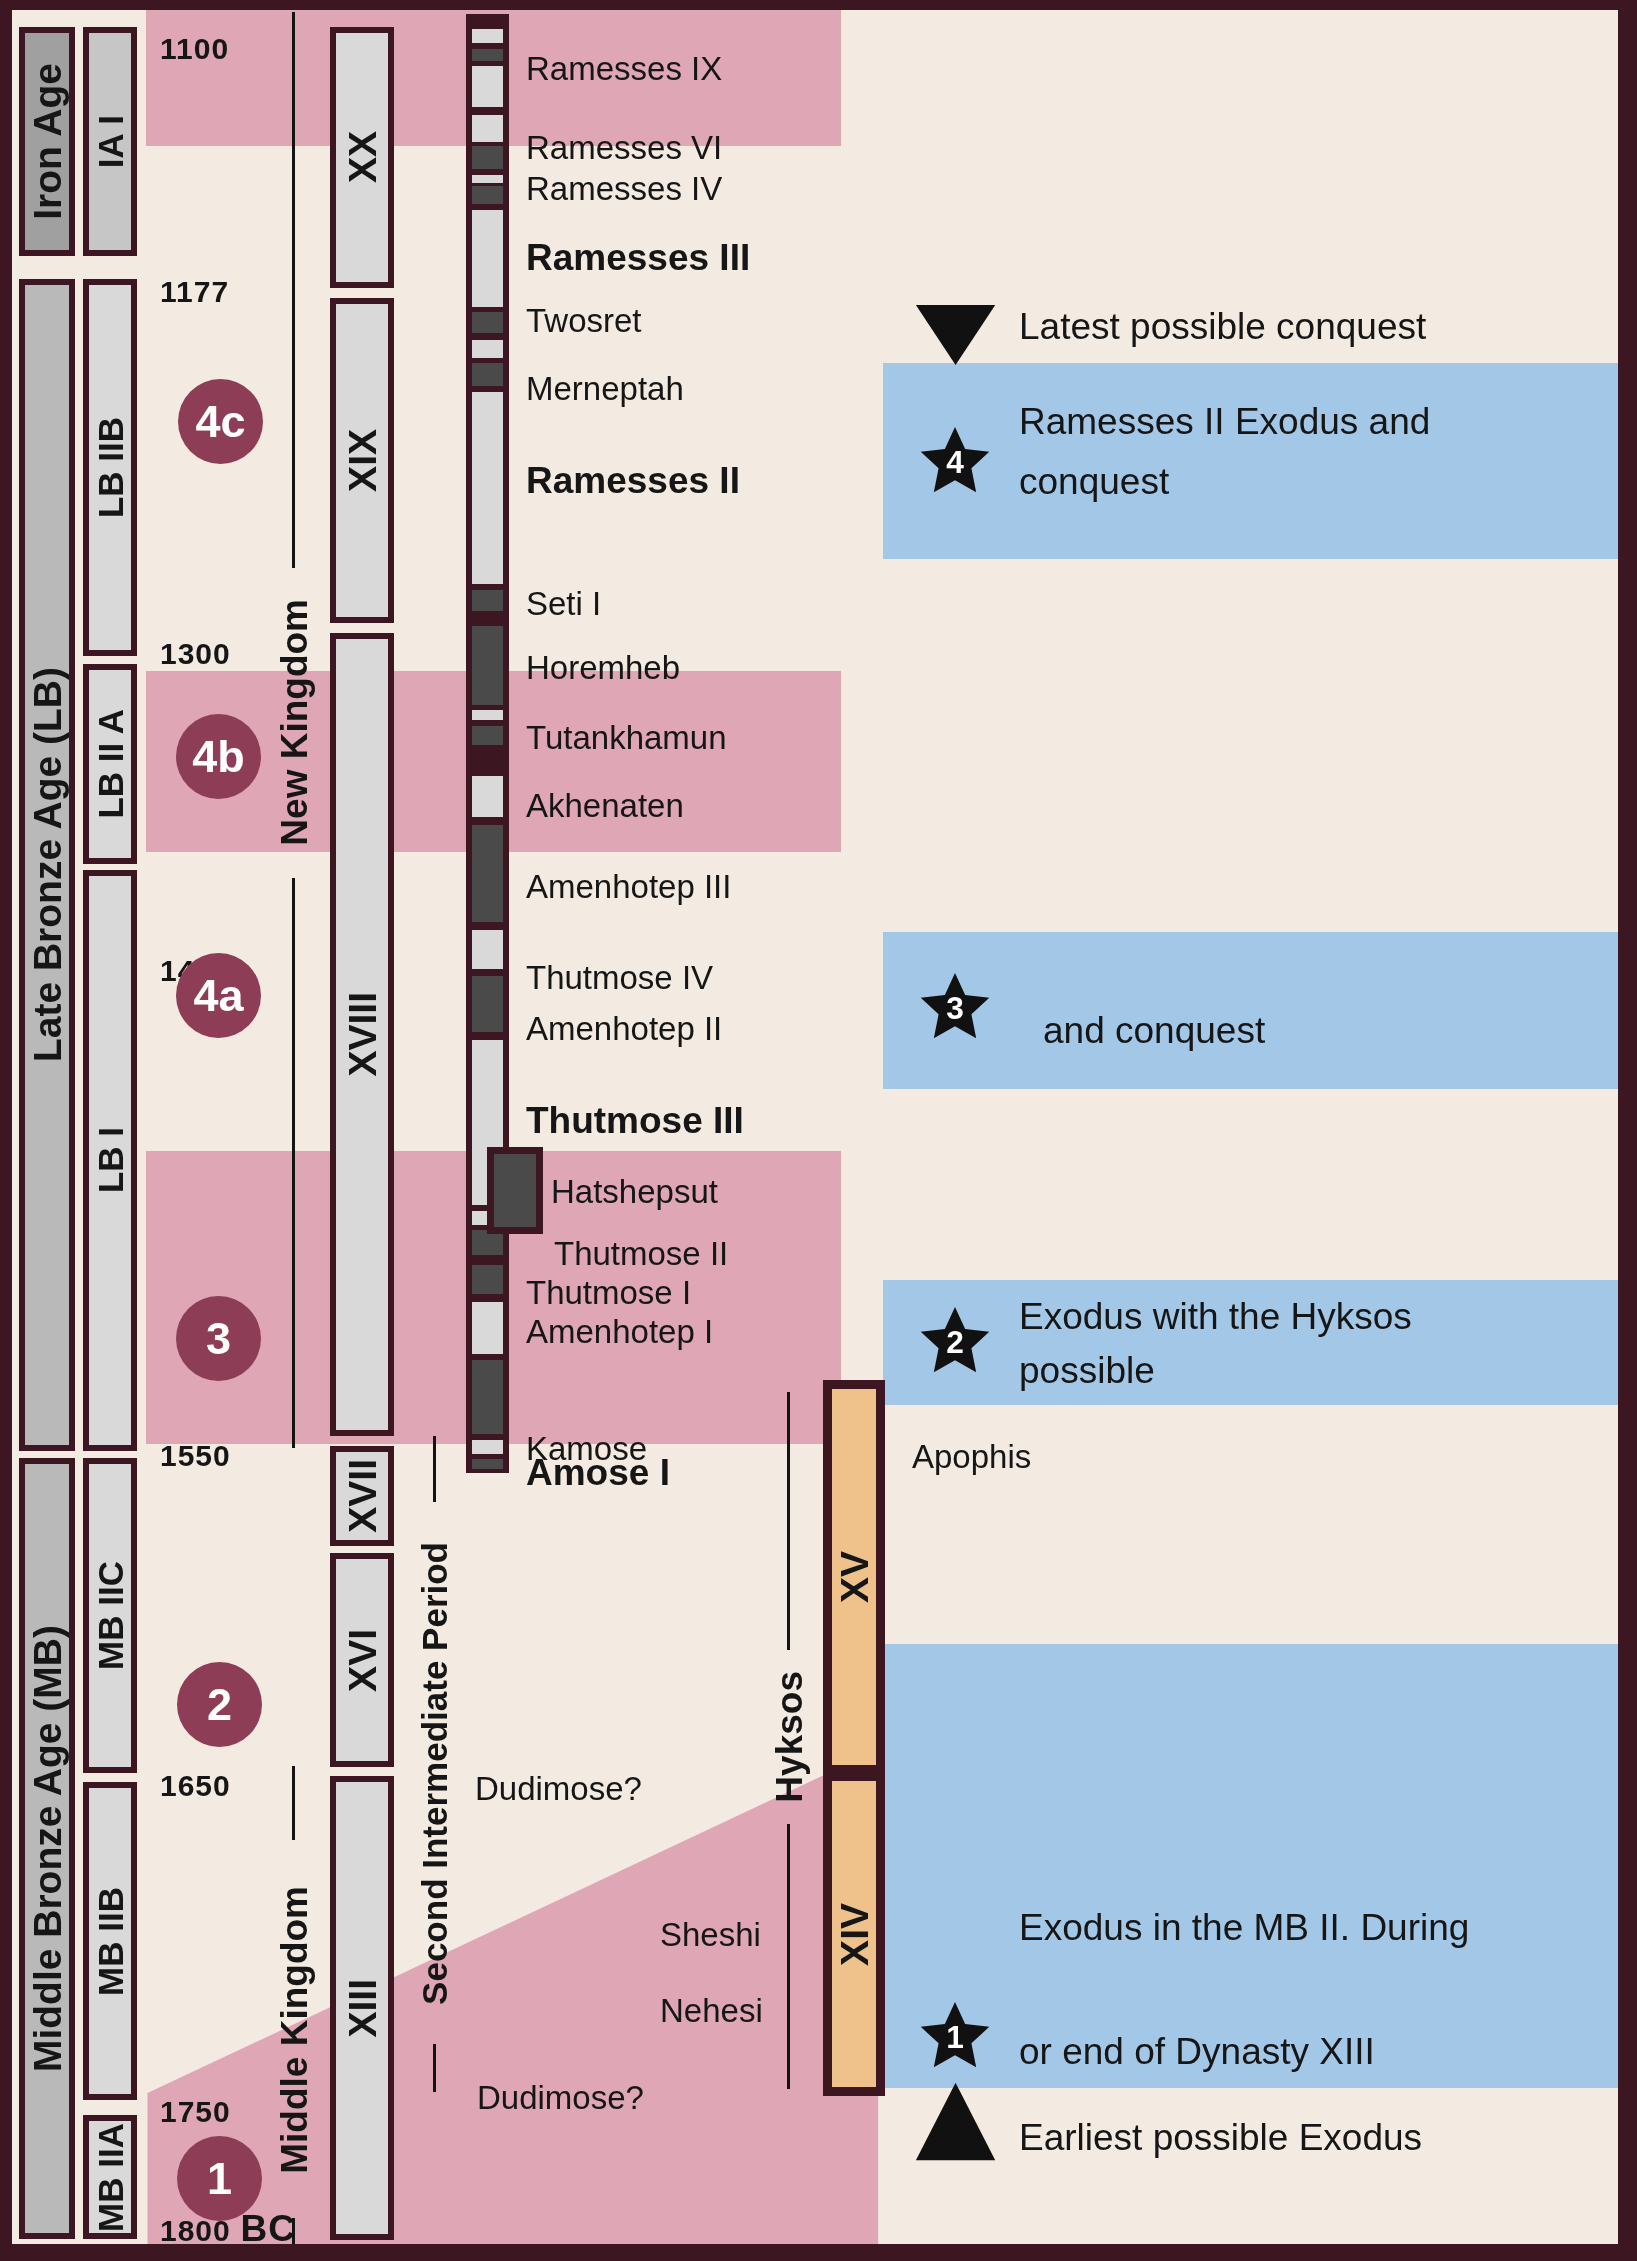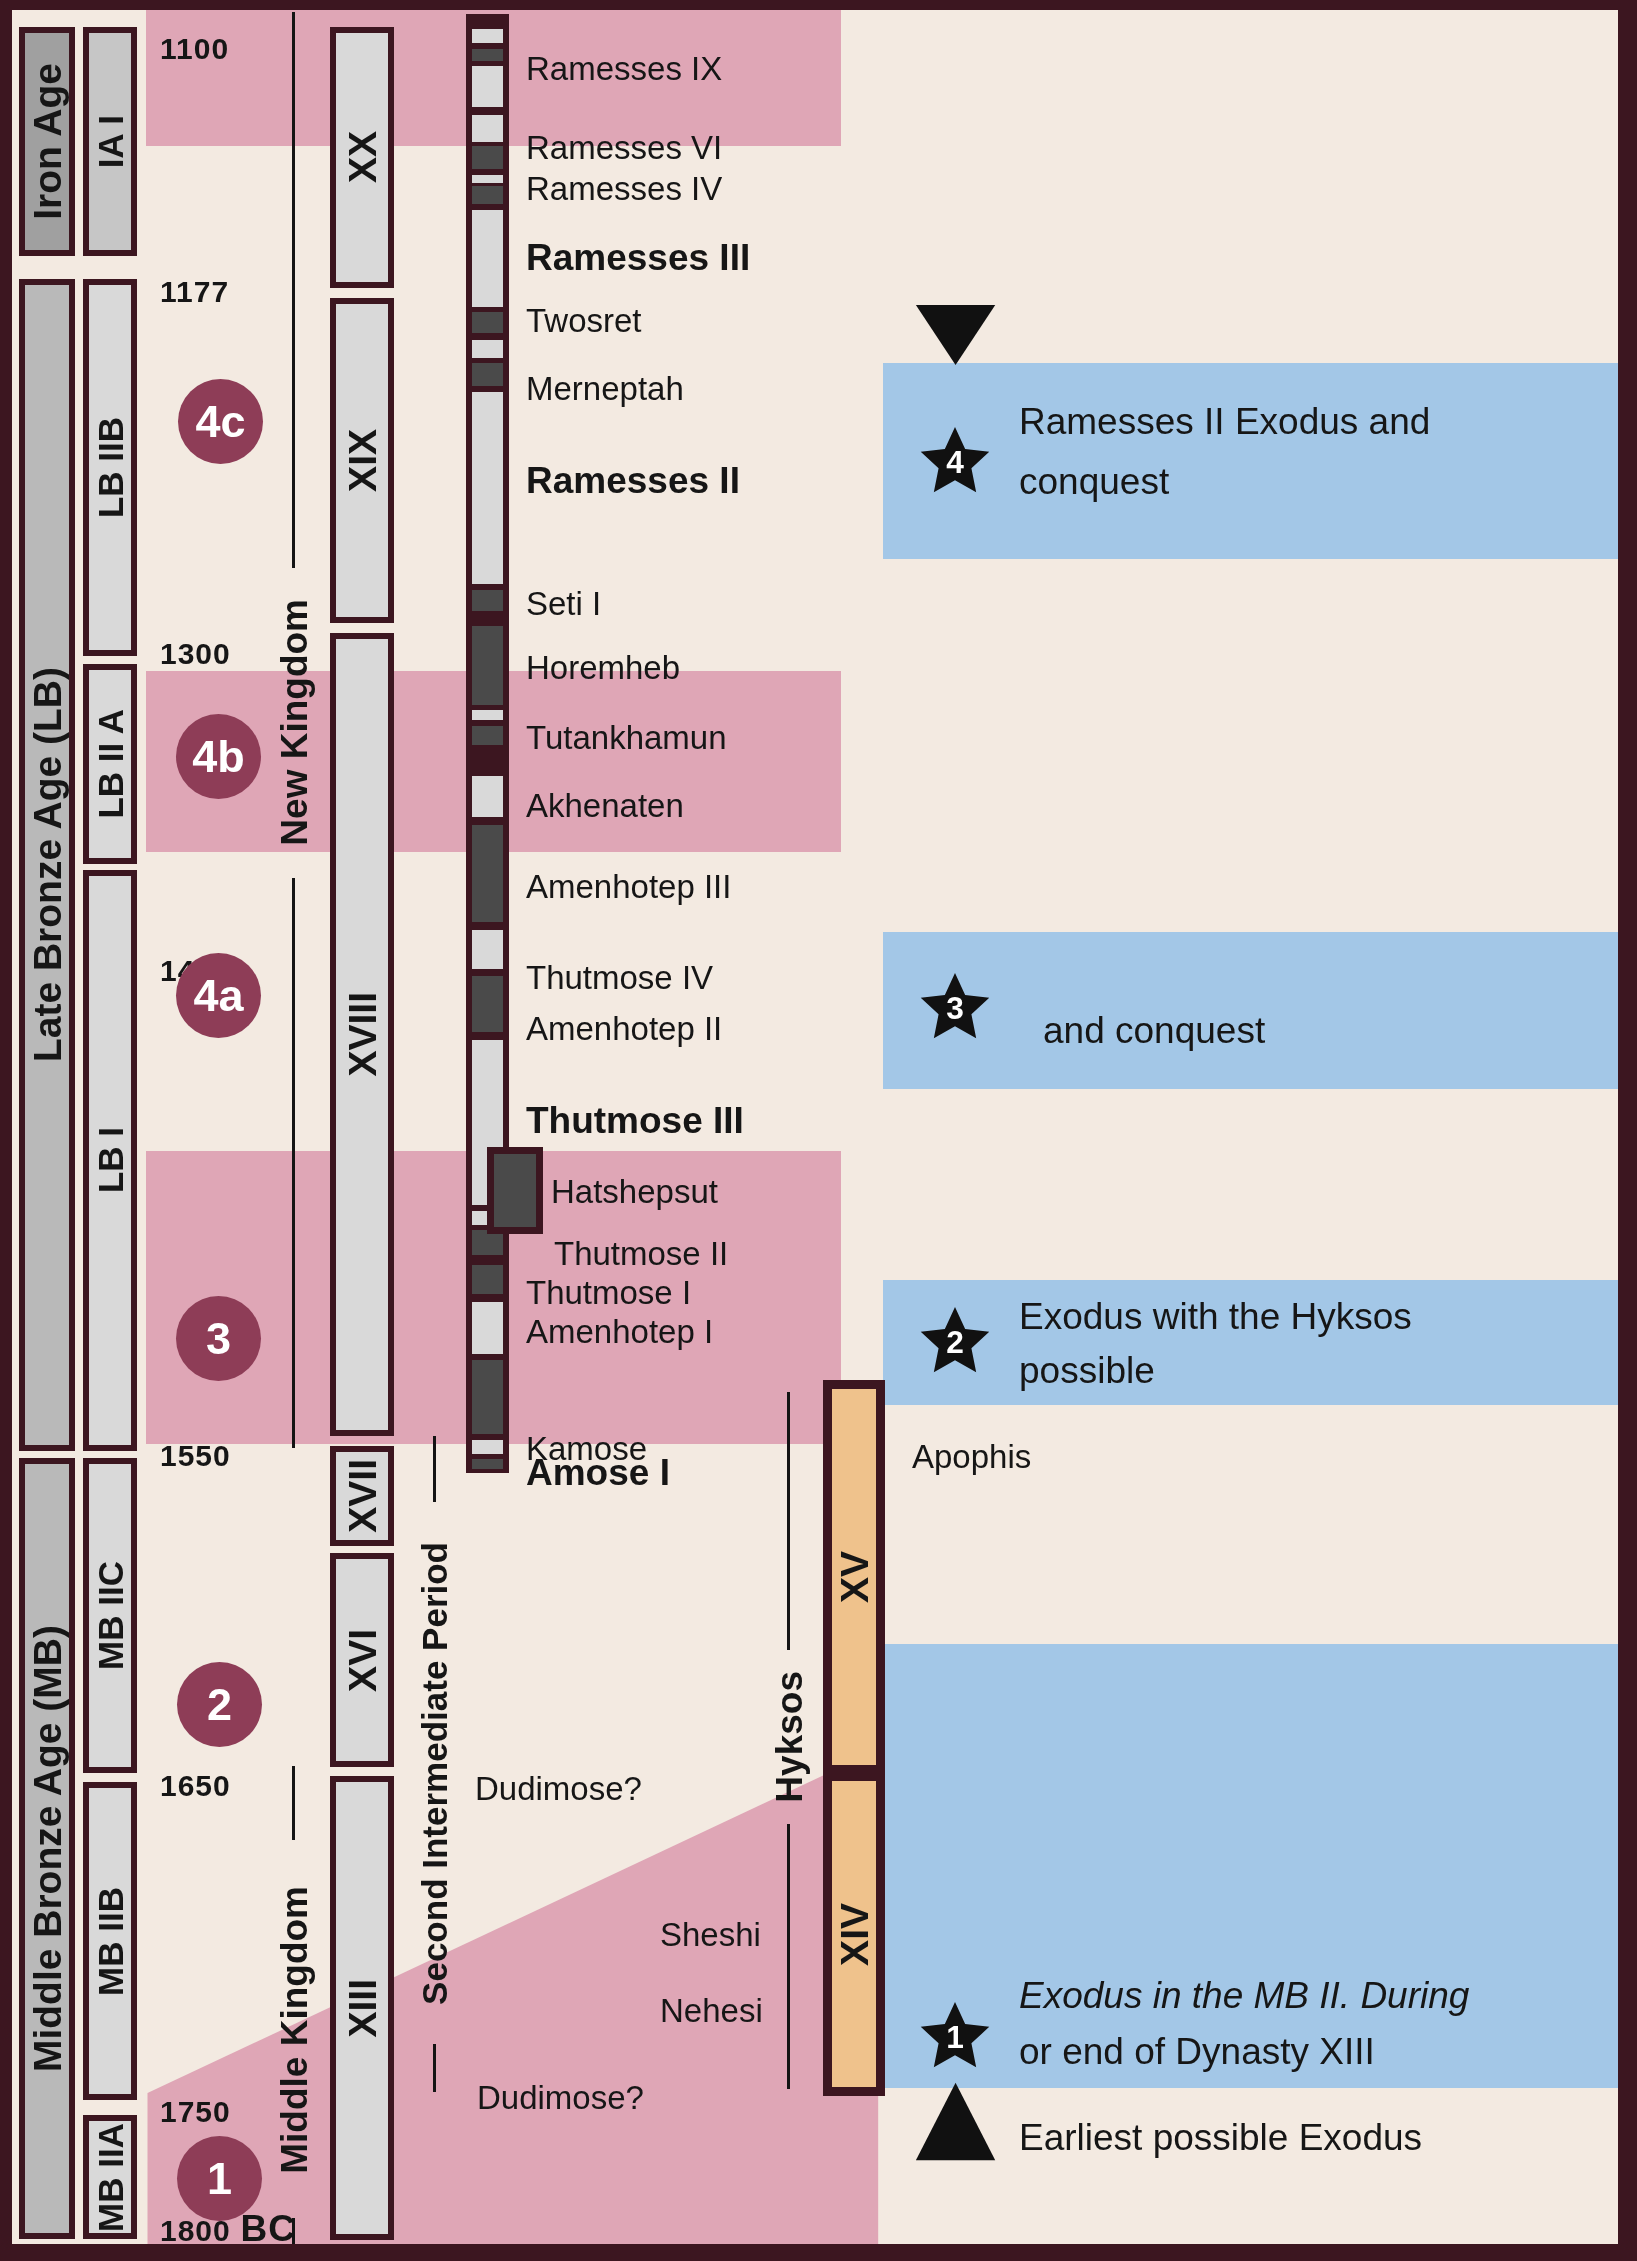--- a/index.html
+++ b/index.html
@@ -242,25 +242,26 @@
     <svg viewBox="0 0 100 100" width="72" height="72" style="position: absolute; left: 919px; top: 1307px;">
       <polygon points="50,0 64.1,30.6 97.6,34.5 72.8,57.4 79.4,90.5 50,74 20.6,90.5 27.2,57.4 2.4,34.5 35.9,30.6" fill="#111111"></polygon>
       <text x="50" y="64" text-anchor="middle" fill="#ffffff" font-size="44" font-weight="bold" font-family="&quot;Liberation Sans&quot;, sans-serif">2</text>
     </svg>
     <div class="boxtext" style="position: absolute; left: 1019px; top: 1292px;">Exodus with the Hyksos</div>
     <div class="boxtext" style="position: absolute; left: 1019px; top: 1346px;">possible</div>
     <svg viewBox="0 0 100 100" width="72" height="72" style="position: absolute; left: 919px; top: 2002px;">
       <polygon points="50,0 64.1,30.6 97.6,34.5 72.8,57.4 79.4,90.5 50,74 20.6,90.5 27.2,57.4 2.4,34.5 35.9,30.6" fill="#111111"></polygon>
       <text x="50" y="64" text-anchor="middle" fill="#ffffff" font-size="44" font-weight="bold" font-family="&quot;Liberation Sans&quot;, sans-serif">1</text>
     </svg>
-    <div class="boxtext" style="position: absolute; left: 1019px; top: 1971px; font-style: italic;">Exodus in the MB II. During</div>
+    <div class="boxtext" style="position: absolute; left: 1019px; top: 1903px;">Exodus in the MB II. During</div>
     <div class="boxtext" style="position: absolute; left: 1019px; top: 2027px;">or end of Dynasty XIII</div>
     <svg width="91" height="72" style="position: absolute; left: 912px; top: 301px;" viewBox="0 0 94 74">
       <polygon points="4,4 86,4 45,66" fill="#111111"></polygon>
     </svg>
+    <div class="boxtext" style="position: absolute; left: 1019px; top: 302px;">Latest possible conquest</div>
     <svg width="91" height="89" style="position: absolute; left: 912px; top: 2079px;" viewBox="0 0 94 92">
       <polygon points="45,4 4,84 86,84" fill="#111111"></polygon>
     </svg>
     <div class="boxtext" style="position: absolute; left: 1019px; top: 2113px;">Earliest possible Exodus</div>
     <div class="frame" style="position: absolute; left: 0px; top: 0px; width: 1637px; height: 9.7px;"></div>
     <div class="frame" style="position: absolute; left: 0px; top: 2244px; width: 1637px; height: 17.5px;"></div>
     <div class="frame" style="position: absolute; left: 0px; top: 0px; width: 11.6px; height: 2262px;"></div>
     <div class="frame" style="position: absolute; left: 1618px; top: 0px; width: 19.4px; height: 2262px;"></div>
   </div>
 

